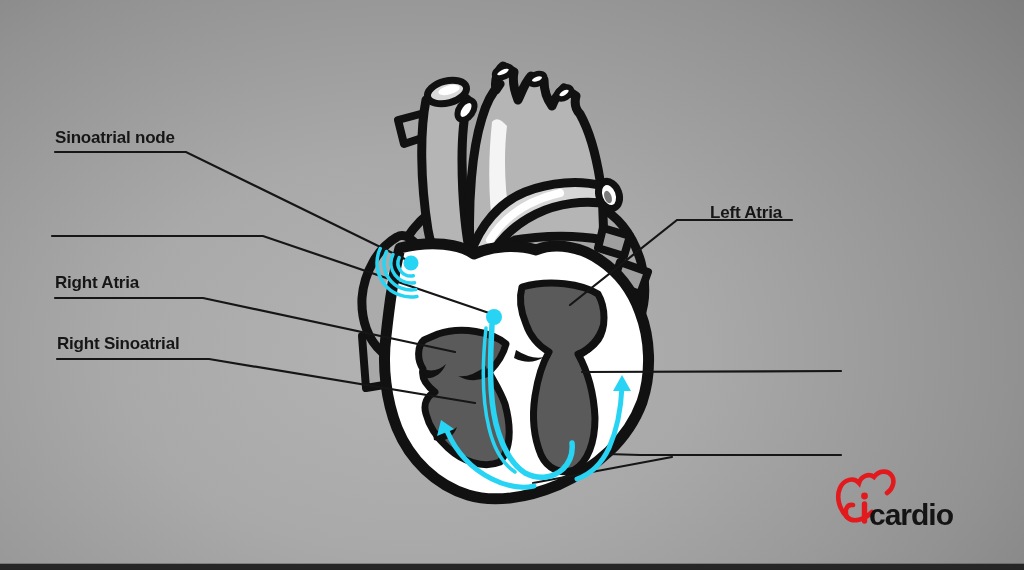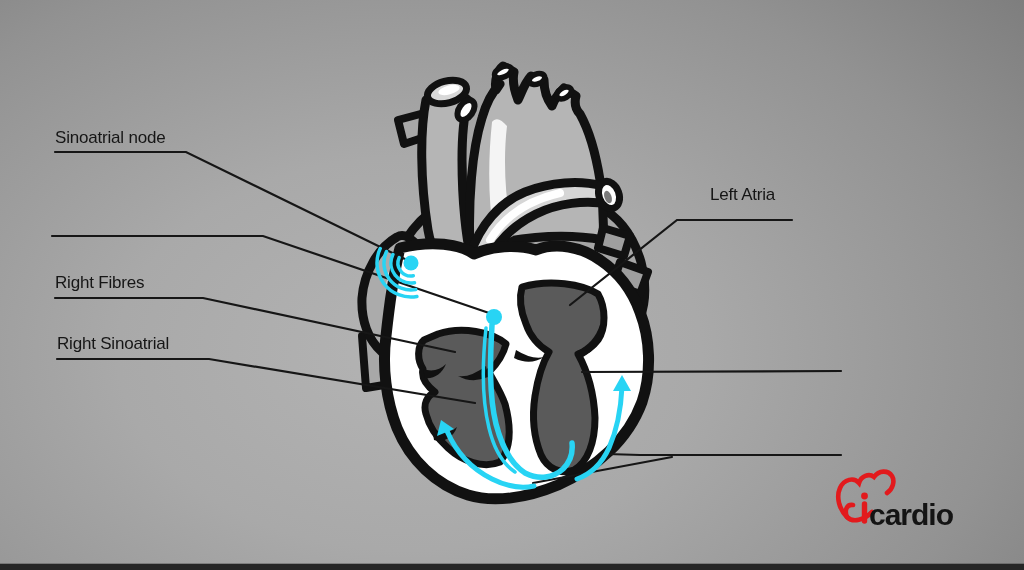--- a/index.html
+++ b/index.html
@@ -6,21 +6,21 @@
   #stage{
     position:relative;width:1024px;height:570px;overflow:hidden;
     background:
       linear-gradient(to bottom, rgba(0,0,0,0) 98.8%, #262626 99%),
       radial-gradient(ellipse 95% 115% at 40% 62%, #b3b3b3 0%, #a9a9a9 30%, #929292 62%, #6e6e6e 100%);
     font-family:"Liberation Sans", sans-serif;
   }
   svg{position:absolute;left:0;top:0;}
   .label{
     position:absolute;
-    font-weight:400;font-size:17px;line-height:1.1;
+    font-weight:700;font-size:17px;line-height:1.1;
     color:#161616;letter-spacing:-0.2px;white-space:nowrap;
   }
   .label.r{text-align:right;width:145px;}
   .logo-text{font-weight:700;font-family:"Liberation Sans",sans-serif;}
 </style>
 </head>
 <body>
 
 <div id="stage">
 
@@ -141,17 +141,17 @@
                  C861,476 869,473 874,477 C879,470 888,470 892,476 C895,481 893,489 887,493"></path>
         <path d="M847,517 C844,510 847,504 853,505"></path>
       </g>
       <line x1="864.5" y1="504" x2="864.5" y2="521" stroke="#e21a1d" stroke-width="5.4" stroke-linecap="round"></line>
       <circle cx="864.5" cy="496" r="3.4" fill="#e21a1d"></circle>
       <text x="869" y="525" font-size="30" font-weight="700" letter-spacing="-1" fill="#141414" class="logo-text">cardio</text>
     </g>
   </svg>
 
   <div class="label" style="left:55px;top:129px">Sinoatrial node</div>
-  <div class="label" style="left:55px;top:274px">Right Fibres</div>
+  <div class="label" style="left:55px;top:274px">Right Atria</div>
   <div class="label" style="left:57px;top:335px">Right Sinoatrial</div>
-  <div class="label" style="left:710px;top:186px">Left Atria</div>
+  <div class="label" style="left:710px;top:204px">Left Atria</div>
 
 </div>
 
 </body></html>

